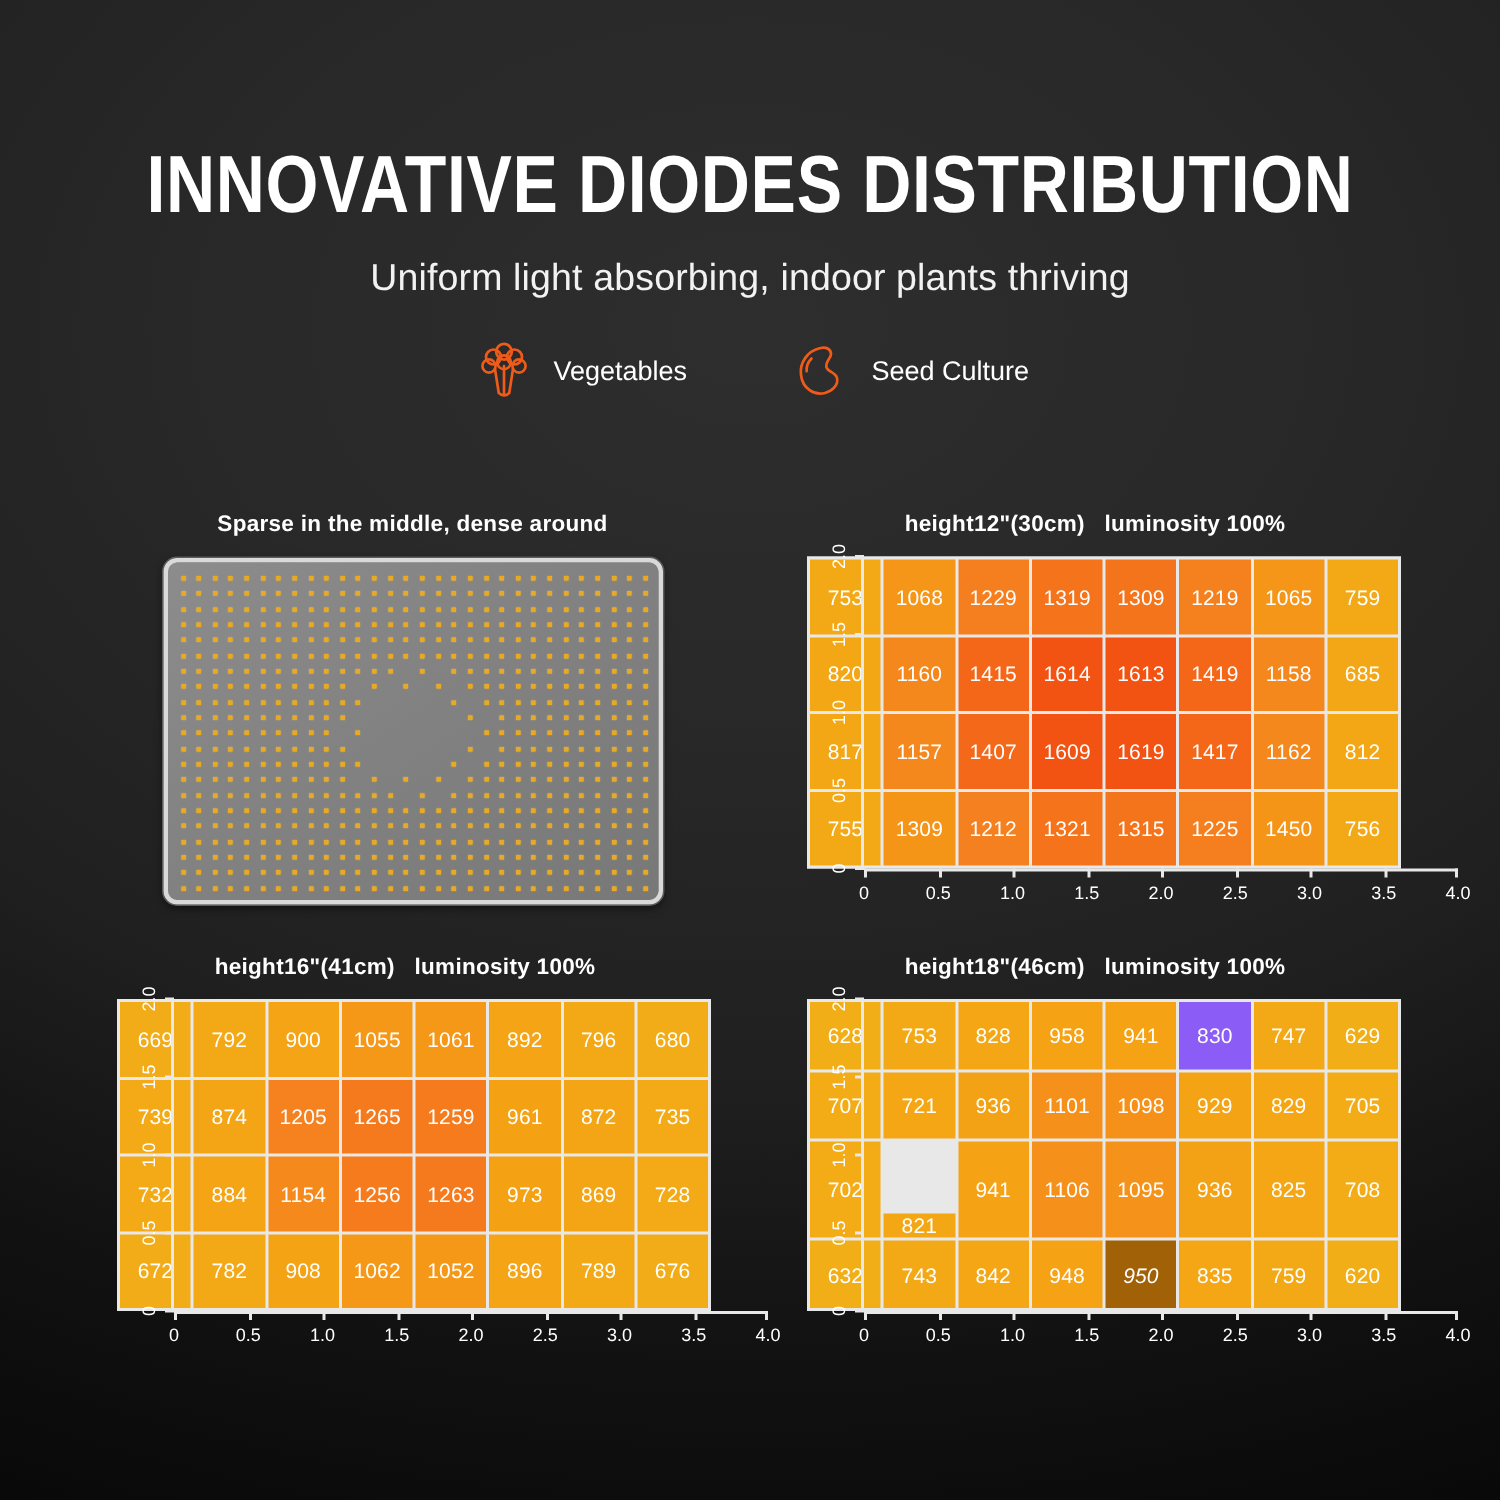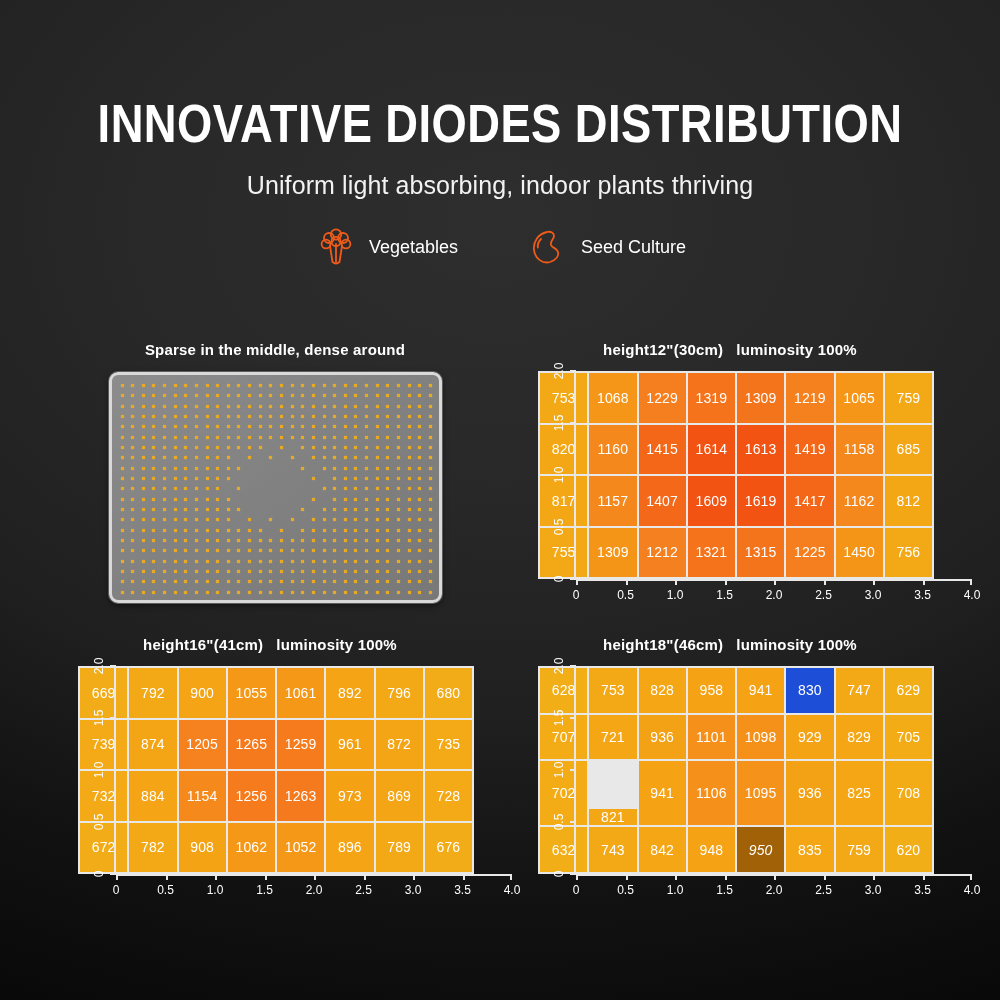--- a/index.html
+++ b/index.html
@@ -1040,21 +1040,21 @@
             <div class="y-label-box" style="top: -15px;">
               <span>2.0</span>
             </div>
           </div>
         <div class="grid">
             <div class="cell" style="background: rgb(242, 174, 23);">628</div>
             <div class="cell" style="background: rgb(243, 169, 22);">753</div>
             <div class="cell" style="background: rgb(244, 166, 21);">828</div>
             <div class="cell" style="background: rgb(245, 162, 20);">958</div>
             <div class="cell" style="background: rgb(245, 162, 20);">941</div>
-            <div class="cell" style="background: #1d4ed8;">830</div>
+            <div class="cell" style="background: #8b5cf6;">830</div>
             <div class="cell" style="background: rgb(243, 169, 22);">747</div>
             <div class="cell" style="background: rgb(242, 174, 23);">629</div>
             <div class="cell" style="background: rgb(243, 171, 22);">707</div>
             <div class="cell" style="background: rgb(244, 166, 21);">721</div>
             <div class="cell" style="background: rgb(244, 162, 21);">936</div>
             <div class="cell" style="background: rgb(245, 145, 26);">1101</div>
             <div class="cell" style="background: rgb(245, 145, 25);">1098</div>
             <div class="cell" style="background: rgb(244, 163, 21);">929</div>
             <div class="cell" style="background: rgb(244, 166, 21);">829</div>
             <div class="cell" style="background: rgb(243, 171, 22);">705</div>

